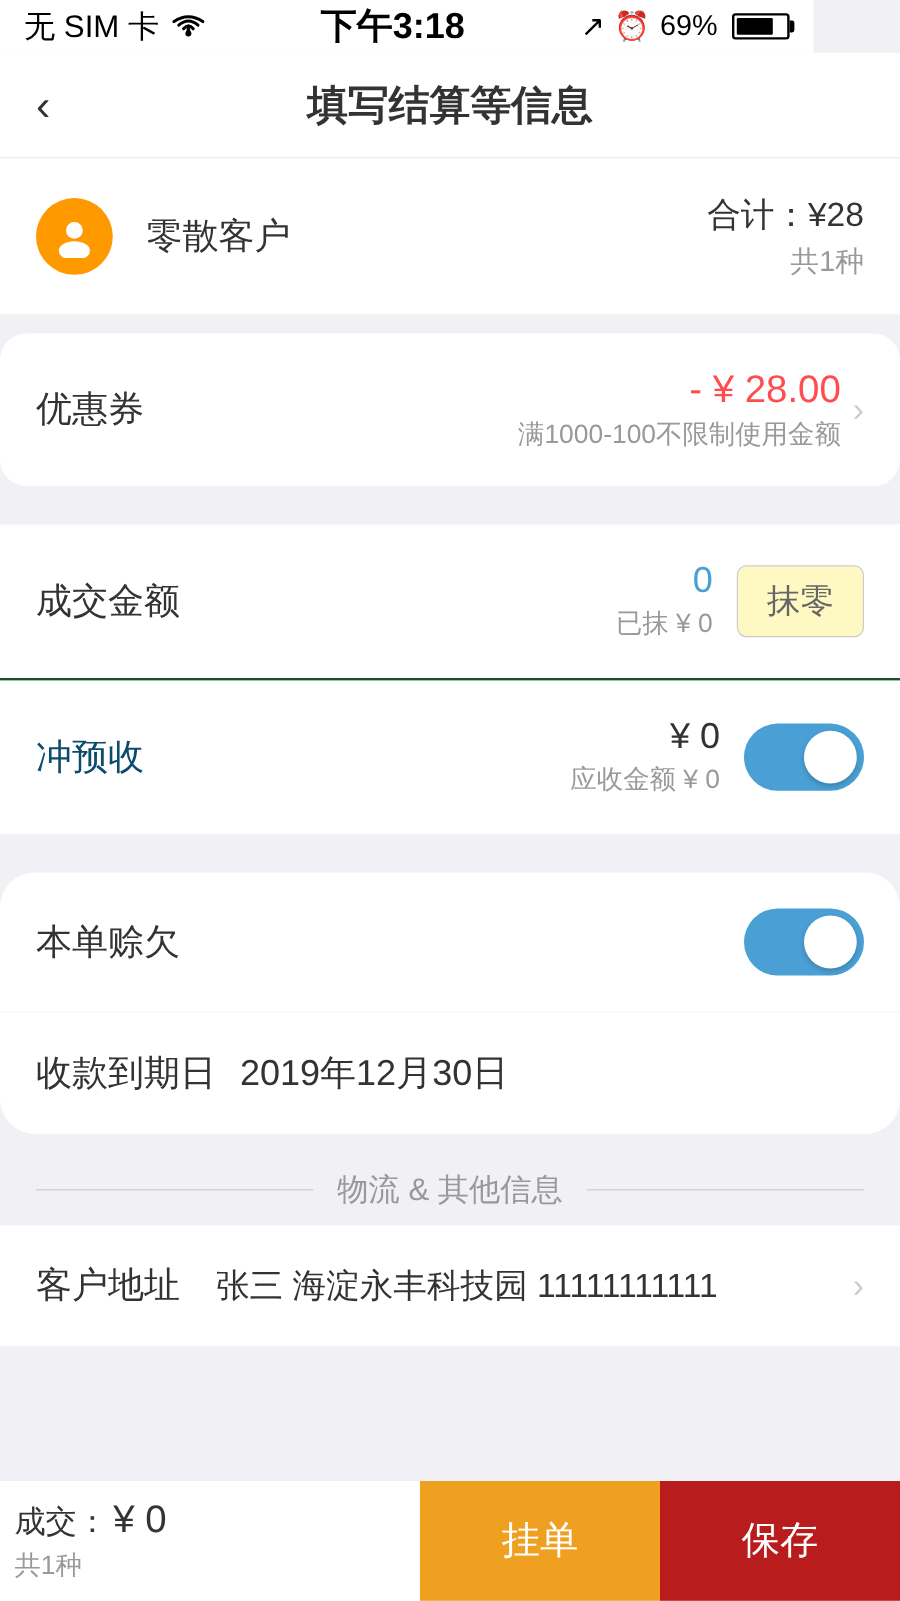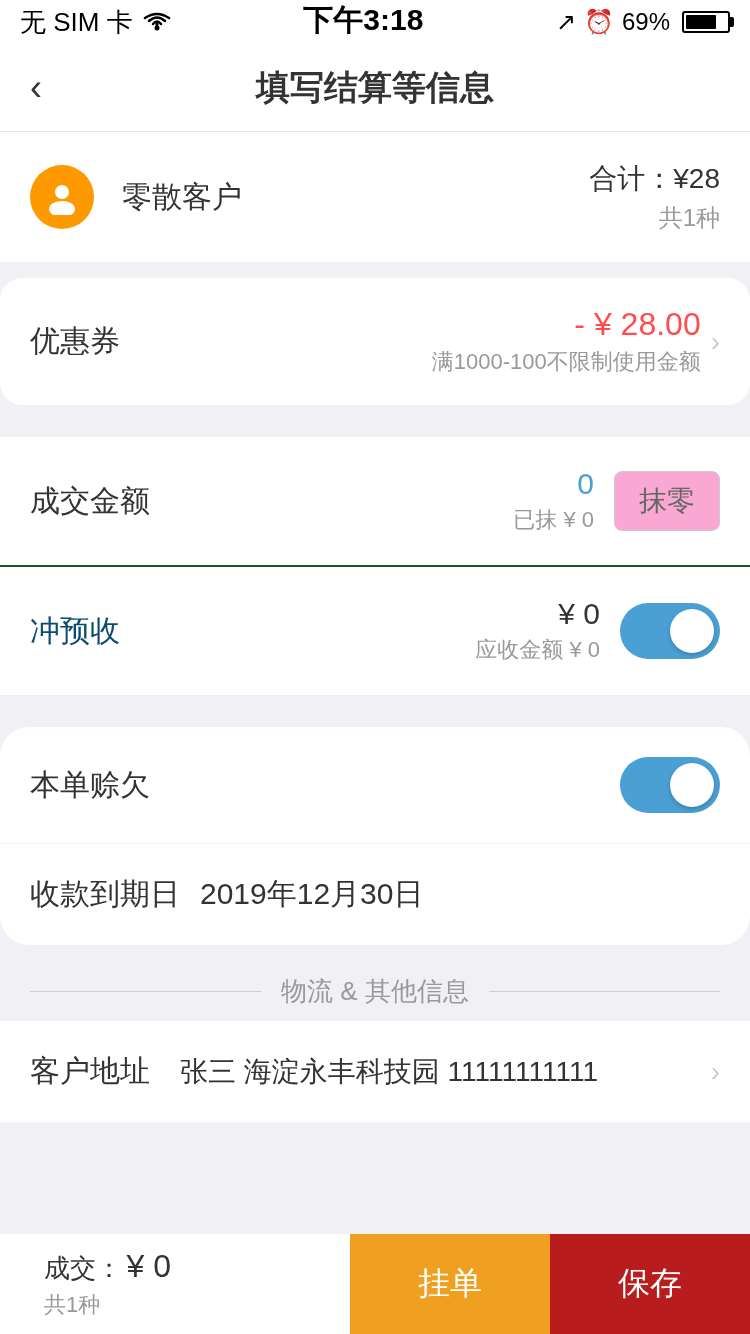--- a/index.html
+++ b/index.html
@@ -8,24 +8,25 @@
       font-family: -apple-system, "PingFang SC", "Helvetica Neue", sans-serif;
       background: #f0f0f5;
       width: 750px;
       min-height: 1334px;
       position: relative;
       overflow-x: hidden;
     }
 
     
     .status-bar {
-      width: 750px;
+      width: 678px;
       height: 44px;
       background: #fff;
       display: flex;
+      align-items: center;
       justify-content: space-between;
       padding: 0 20px;
       font-size: 28px;
     }
     .status-left {
       display: flex;
       align-items: center;
       gap: 10px;
       font-size: 26px;
       color: #000;
@@ -201,21 +202,21 @@
       text-align: right;
     }
 
     
     .round-btn {
       border: 1px solid #ccc;
       border-radius: 8px;
       padding: 10px 24px;
       font-size: 28px;
       color: #666;
-      background: #f9a8d4;
+      background: #fef9c3;
       cursor: pointer;
     }
 
     
     .toggle {
       width: 100px;
       height: 56px;
       border-radius: 28px;
       background: #4a9fd4;
       position: relative;
@@ -347,21 +348,21 @@
       bottom: 0;
       left: 0;
       width: 750px;
       height: 100px;
       background: #fff;
       display: flex;
       align-items: center;
     }
     .footer-left {
       flex: 1;
-      padding: 0 44px;
+      padding: 0 12px;
     }
     .footer-deal-label {
       font-size: 26px;
       color: #333;
     }
     .footer-deal-value {
       font-size: 32px;
       color: #333;
       font-weight: 500;
     }

